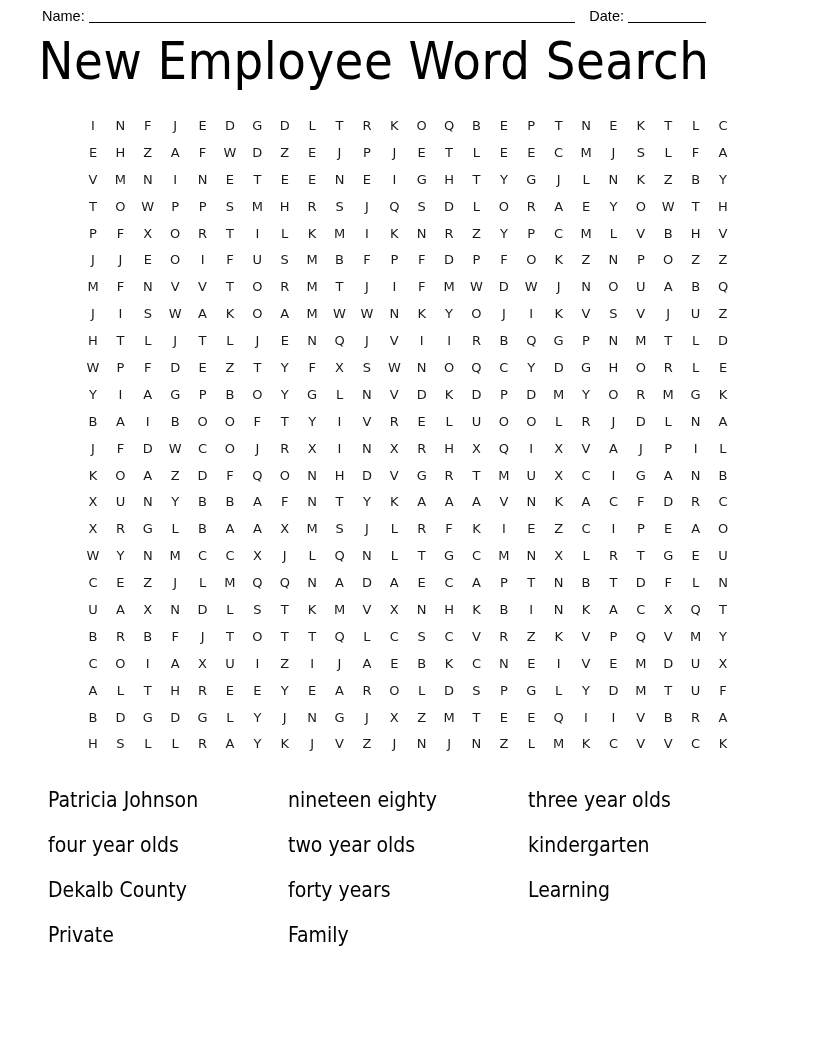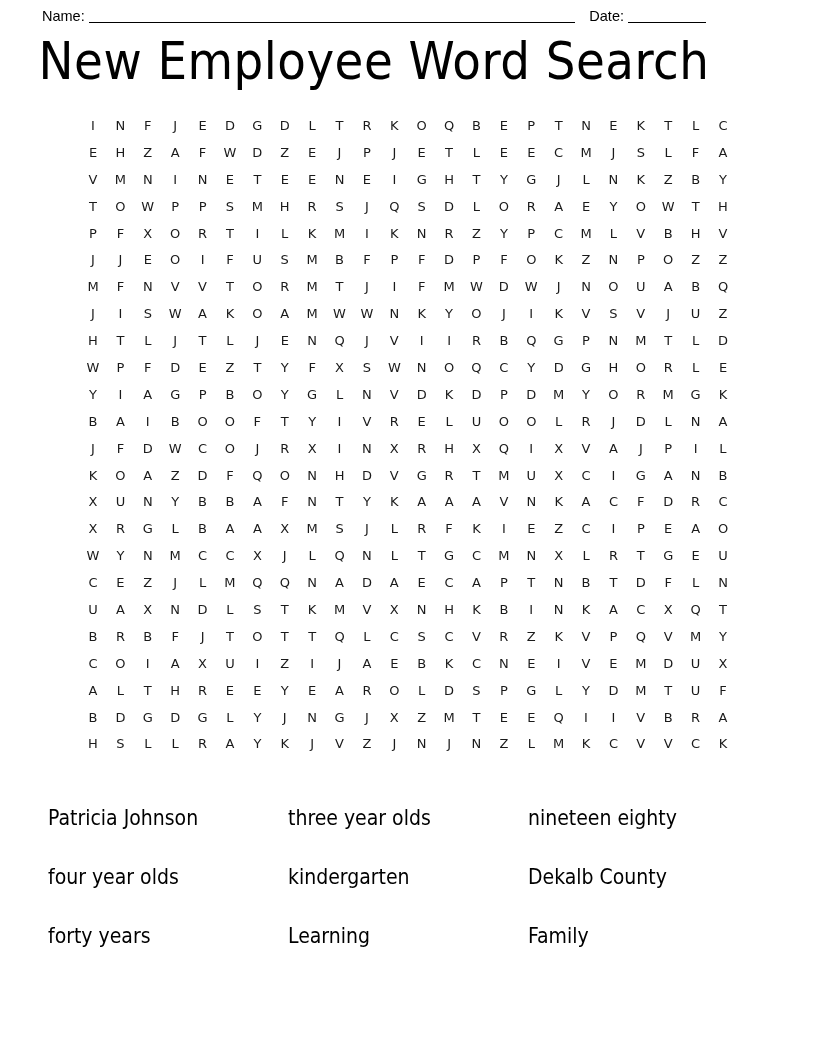--- a/index.html
+++ b/index.html
@@ -82,26 +82,26 @@
     font-size: 13px;
     font-weight: 400;
     line-height: 1;
     padding: 0;
     color: #1a1a1a;
   }
 
   
   .word-list {
     position: absolute;
-    top: 796px;
+    top: 778px;
     left: 48px;
     width: 720px;
     display: grid;
     grid-template-columns: 240px 240px 240px;
-    row-gap: 15px;
+    row-gap: 1px;
   }
   .word-item {
     font-family: "DejaVu Sans Condensed", "Liberation Sans Narrow", "Liberation Sans", sans-serif;
     font-size: 21px;
     font-weight: 400;
     line-height: 44px;
     white-space: pre;
     color: #000000;
   }
 </style>
@@ -743,21 +743,23 @@
           <td>V</td>
           <td>C</td>
           <td>K</td>
         </tr>
       </tbody>
   </table>
 </div>
 
 <div class="word-list">
     <div class="word-item">Patricia Johnson</div>
+    <div class="word-item">nineteen eighty</div>
     <div class="word-item">three year olds</div>
-    <div class="word-item">nineteen eighty</div>
     <div class="word-item">four year olds</div>
+    <div class="word-item">two year olds</div>
     <div class="word-item">kindergarten</div>
     <div class="word-item">Dekalb County</div>
     <div class="word-item">forty years</div>
     <div class="word-item">Learning</div>
+    <div class="word-item">Private</div>
     <div class="word-item">Family</div>
   </div>
 
 </body></html>

